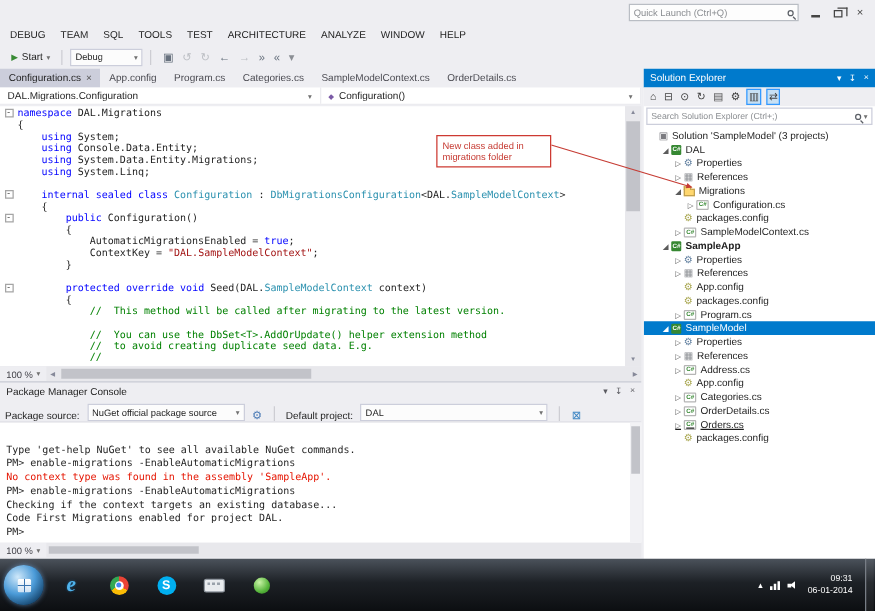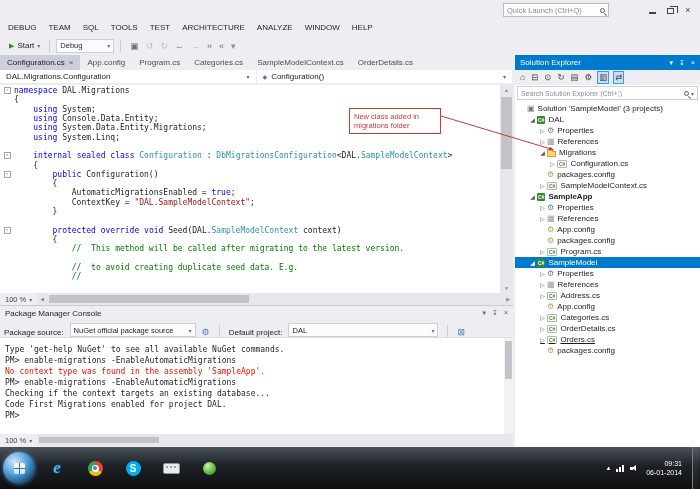--- a/index.html
+++ b/index.html
@@ -1,21 +1,21 @@
 <!DOCTYPE html>
 <html><head>
 <meta charset="utf-8">
 <style>
 *{margin:0;padding:0;box-sizing:border-box}
 html,body{background:#d0d2d6}
 body{font-family:"Liberation Sans",sans-serif}
 #screen{position:relative;width:700px;height:489px;background:#eeeef2;overflow:hidden}
 
 .titlebar{position:absolute;left:0;top:0;width:700px;height:20px;background:#eeeef2}
-.quick-launch{position:absolute;left:503px;top:3px;width:106px;height:14px;background:#fdfdfd;border:1px solid #b9bdc4;display:flex;align-items:center;padding:0 3px;gap:3px}
+.quick-launch{position:absolute;left:503px;top:3px;width:136px;height:14px;background:#fdfdfd;border:1px solid #b9bdc4;display:flex;align-items:center;padding:0 3px;gap:3px}
 .quick-launch input{flex:1;border:none;outline:none;background:transparent;font-family:"Liberation Sans",sans-serif;font-size:7.5px;color:#666;min-width:0}
 .quick-launch input::placeholder{color:#8a8d91}
 .mag{width:5px;height:5px;border:1px solid #5b5f66;border-radius:50%;position:relative;flex:none}
 .mag::after{content:"";position:absolute;width:3px;height:1px;background:#5b5f66;transform:rotate(45deg);left:3px;top:5px}
 .win-controls{position:absolute;right:3px;top:2px;display:flex}
 .wc{width:18px;height:15px;display:inline-flex;align-items:center;justify-content:center;color:#444;font-size:9px}
 .wc-min{width:7px;height:2px;background:#444;margin-top:6px}
 .wc-restore{position:relative;width:7px;height:6px;border:1px solid #444;background:#eeeef2;margin-top:3px}
 .wc-restore::before{content:"";position:absolute;top:-3px;left:2px;width:7px;height:6px;border:1px solid #444;border-bottom:none;border-left:none}
 
@@ -60,21 +60,21 @@
 .htrack.thin .hthumb{height:6px;top:3px}
 
 .pmc{position:absolute;left:0;top:305px;width:513px;height:142px;background:#eeeef2;border-top:1px solid #c8cad4}
 .pmc-title{height:14px;display:flex;align-items:center;justify-content:space-between;padding:0 5px;font-size:8px;color:#1e1e1e}
 .ti-icons{display:flex;gap:6px;font-size:7px;color:#5a5a60}
 .ti-icons.w{color:#fff}
 .pmc-toolbar{height:17px;display:flex;align-items:flex-end;gap:6px;padding:0 4px}
 .lbl{font-size:8px;color:#1e1e1e;white-space:nowrap}
 .combo-text{white-space:nowrap;overflow:hidden;font-size:7.5px}
 .pmc-out{position:relative;height:97px;background:#fff;border-top:1px solid #dcdce2}
-.pmc-lines{padding:6px 5px}
+.pmc-lines{padding:16px 5px}
 .cline{height:11px;line-height:11px;white-space:pre;color:#1e1e1e;font-family:"DejaVu Sans Mono",monospace;font-size:8px}
 .cerr{color:#e51400}
 .pmc-scroll{position:absolute;right:0;top:0;bottom:0;width:9px;background:#f2f2f5}
 .pmc-thumb{position:absolute;top:3px;left:1px;right:1px;height:38px;background:#c2c3c9}
 .pmc-bottom{height:12px;display:flex;align-items:center;background:#e8e8ec}
 
 .sepanel{position:absolute;left:515px;top:55px;width:185px;height:392px;background:#fff;display:flex;flex-direction:column}
 .se-title{height:15px;background:#007acc;display:flex;align-items:center;justify-content:space-between;padding:0 5px;color:#fff;font-size:8px;flex:none}
 .se-toolbar{height:15px;background:#eeeef2;display:flex;align-items:center;gap:4px;padding:0 4px;font-size:8.5px;color:#424242;flex:none}
 .sei{padding:0 1px;line-height:11px}
@@ -293,20 +293,24 @@
       <div class="code-line">
         <span class="gutter"></span>
         <span class="code-text"><span class="tok-cm">            //  This method will be called after migrating to the latest version.</span></span>
       </div>
       <div class="code-line">
         <span class="gutter"></span>
         <span class="code-text"></span>
       </div>
       <div class="code-line">
         <span class="gutter"></span>
+        <span class="code-text"><span class="tok-cm">            //  You can use the DbSet&lt;T&gt;.AddOrUpdate() helper extension method </span></span>
+      </div>
+      <div class="code-line">
+        <span class="gutter"></span>
         <span class="code-text"><span class="tok-cm">            //  to avoid creating duplicate seed data. E.g.</span></span>
       </div>
       <div class="code-line">
         <span class="gutter"></span>
         <span class="code-text"><span class="tok-cm">            //</span></span>
       </div>
     </div>
 
   <div class="vscroll">
     <div class="sarr">▲</div>

